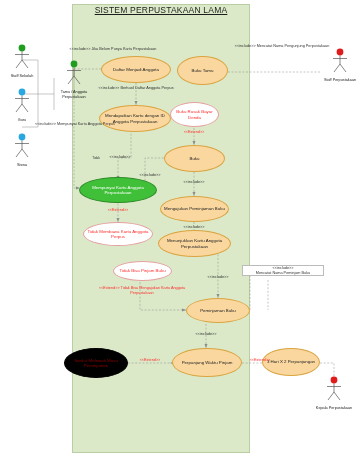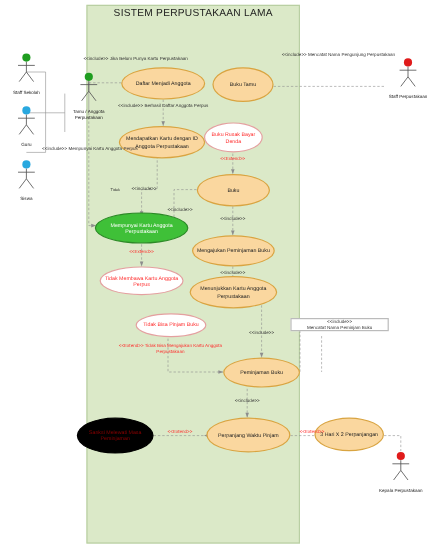--- a/index.html
+++ b/index.html
@@ -32,20 +32,21 @@
   }
   .sys-title {
     position: absolute;
     left: 72px;
     top: 5px;
     width: 178px;
     text-align: center;
     font-size: 8.5px;
     color: #1d1d1d;
     letter-spacing: 0.2px;
+    text-decoration: underline;
   }
   
   .uc {
     position: absolute;
     border-radius: 50%;
     display: flex;
     align-items: center;
     justify-content: center;
     text-align: center;
     box-sizing: border-box;

